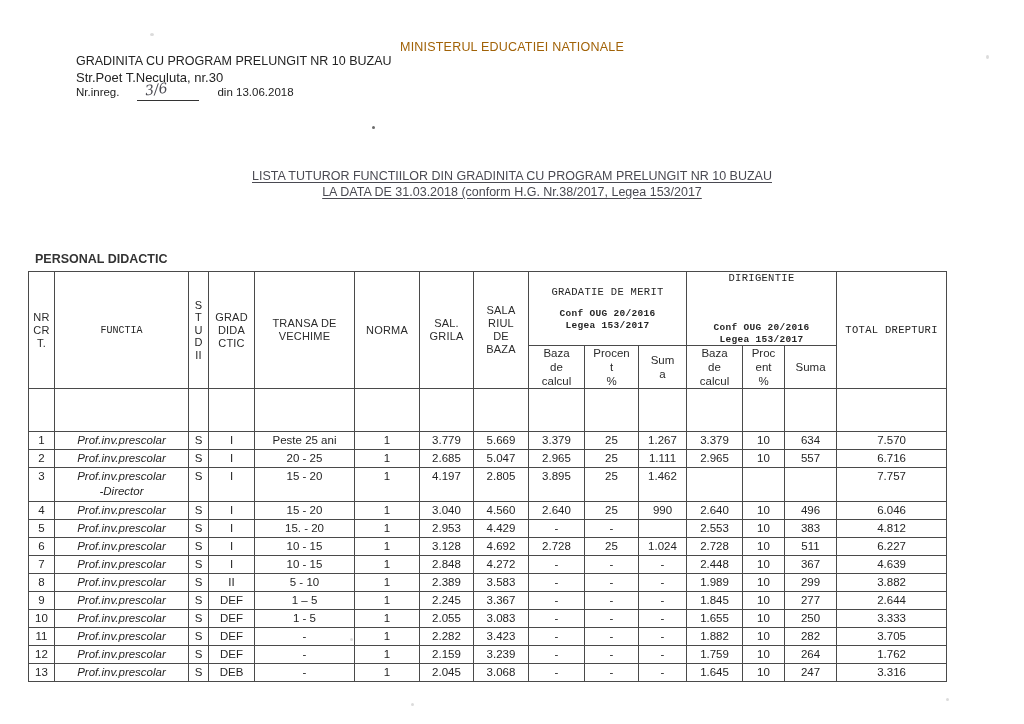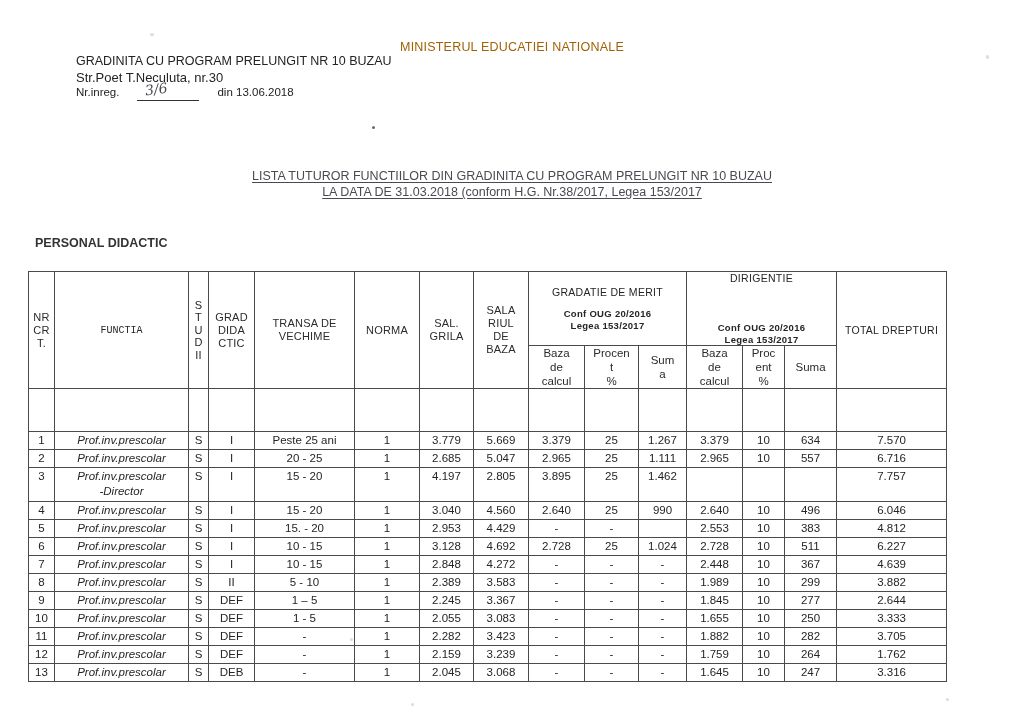--- a/index.html
+++ b/index.html
@@ -93,21 +93,21 @@
     color: #4a4a52;
   }
   .doc-title span {
     text-decoration: underline;
     text-underline-offset: 2px;
   }
 
   
   .section-label {
     position: absolute;
-    top: 236px;
+    top: 252px;
     left: 35px;
     font-size: 12.5px;
     font-weight: bold;
     color: #333;
   }
 
   
   .tbl-wrap {
     position: absolute;
     top: 271px;
@@ -139,20 +139,21 @@
   }
   .h-big {
     font-size: 10px;
     font-weight: bold;
     font-family: Liberation Mono, monospace;
   }
   .h-group {
     font-size: 10.5px;
     font-weight: bold;
     letter-spacing: 0.3px;
+    font-family: Liberation Mono, monospace;
   }
   .h-sub-note {
     font-size: 9.5px;
     font-weight: bold;
     line-height: 11.5px;
     margin-top: 10px;
   }
   .h-sub-note.low { margin-top: 38px; }
   .stud-vert {
     font-size: 11px;

